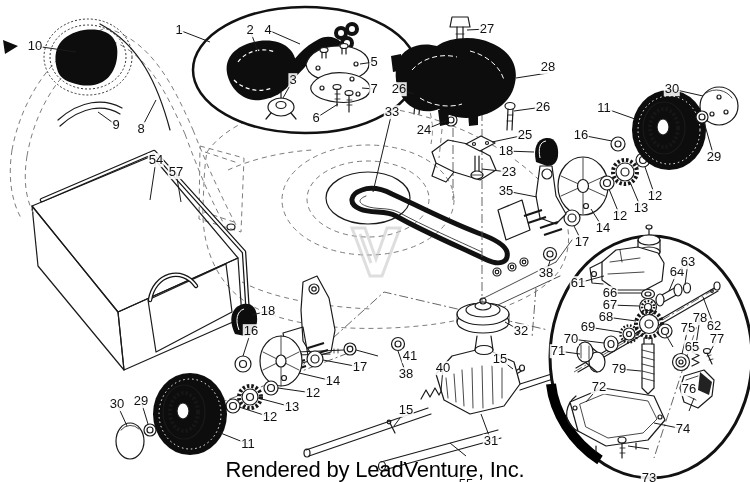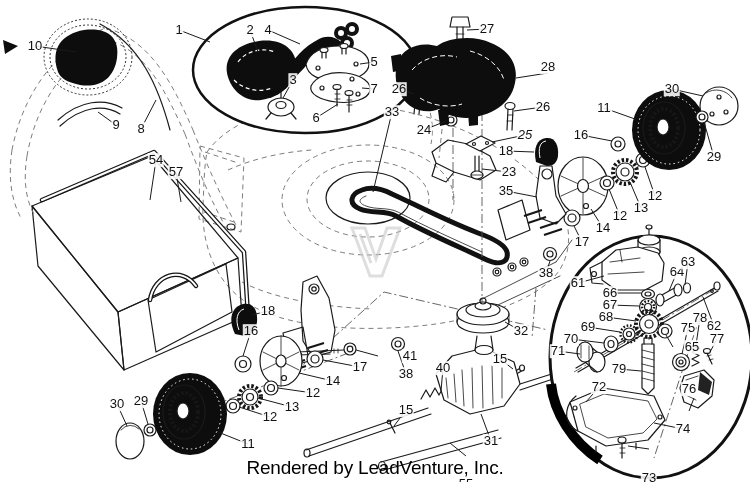--- a/index.html
+++ b/index.html
@@ -20,21 +20,21 @@
   .hatch{fill:none;stroke:#161616;stroke-width:2.2;}
   #watermark{position:absolute;left:40px;top:281px;z-index:3;white-space:nowrap;
     font-weight:bold;font-size:31px;letter-spacing:22px;color:#c2c2c2;opacity:.5;
     font-family:"Liberation Sans",sans-serif;}
   #leader-overlay{position:absolute;left:0;top:0;z-index:4;pointer-events:none;}
   .leader{stroke:#1a1a1a;stroke-width:1;}
   #callout-layer{position:absolute;left:0;top:0;width:750px;height:482px;z-index:5;}
   .callout{position:absolute;transform:translate(-50%,-50%);font-size:13px;line-height:1.05;
     color:#111;background:rgba(255,255,255,.88);padding:0 1px;cursor:pointer;}
   #footer-credit{position:absolute;left:50%;top:457px;transform:translateX(-50%);z-index:5;
-    font-size:19px;color:#000;letter-spacing:-0.2px;}
+    font-size:22px;color:#000;letter-spacing:-0.2px;}
 </style>
 </head>
 <body>
 
 <div class="stage">
 
 <svg class="art" width="750" height="482" viewBox="0 0 750 482">
   <defs>
     <pattern id="grass" width="13" height="13" patternUnits="userSpaceOnUse">
       <path d="M2,3 l4,2 M8,1 l3,4 M3,9 l5,-2 M9,8 l3,3 M1,12 l4,-1" stroke="#8a8a8a" stroke-width="0.8" fill="none"></path>
@@ -433,21 +433,21 @@
       <div class="callout" style="left: 268px; top: 30px;">4</div>
       <div class="callout" style="left: 293px; top: 80px;">3</div>
       <div class="callout" style="left: 374px; top: 62px;">5</div>
       <div class="callout" style="left: 374px; top: 89px;">7</div>
       <div class="callout" style="left: 316px; top: 118px;">6</div>
       <div class="callout" style="left: 487px; top: 29px;">27</div>
       <div class="callout" style="left: 548px; top: 67px;">28</div>
       <div class="callout" style="left: 399px; top: 89px;">26</div>
       <div class="callout" style="left: 543px; top: 107px;">26</div>
       <div class="callout" style="left: 424px; top: 130px;">24</div>
-      <div class="callout" style="left: 525px; top: 135px; font-style: italic;">25</div>
+      <div class="callout" style="left: 525px; top: 135px;">25</div>
       <div class="callout" style="left: 506px; top: 151px;">18</div>
       <div class="callout" style="left: 509px; top: 172px;">23</div>
       <div class="callout" style="left: 506px; top: 191px;">35</div>
       <div class="callout" style="left: 392px; top: 112px;">33</div>
       <div class="callout" style="left: 672px; top: 89px;">30</div>
       <div class="callout" style="left: 604px; top: 108px;">11</div>
       <div class="callout" style="left: 581px; top: 135px;">16</div>
       <div class="callout" style="left: 714px; top: 157px;">29</div>
       <div class="callout" style="left: 655px; top: 196px;">12</div>
       <div class="callout" style="left: 641px; top: 208px;">13</div>

